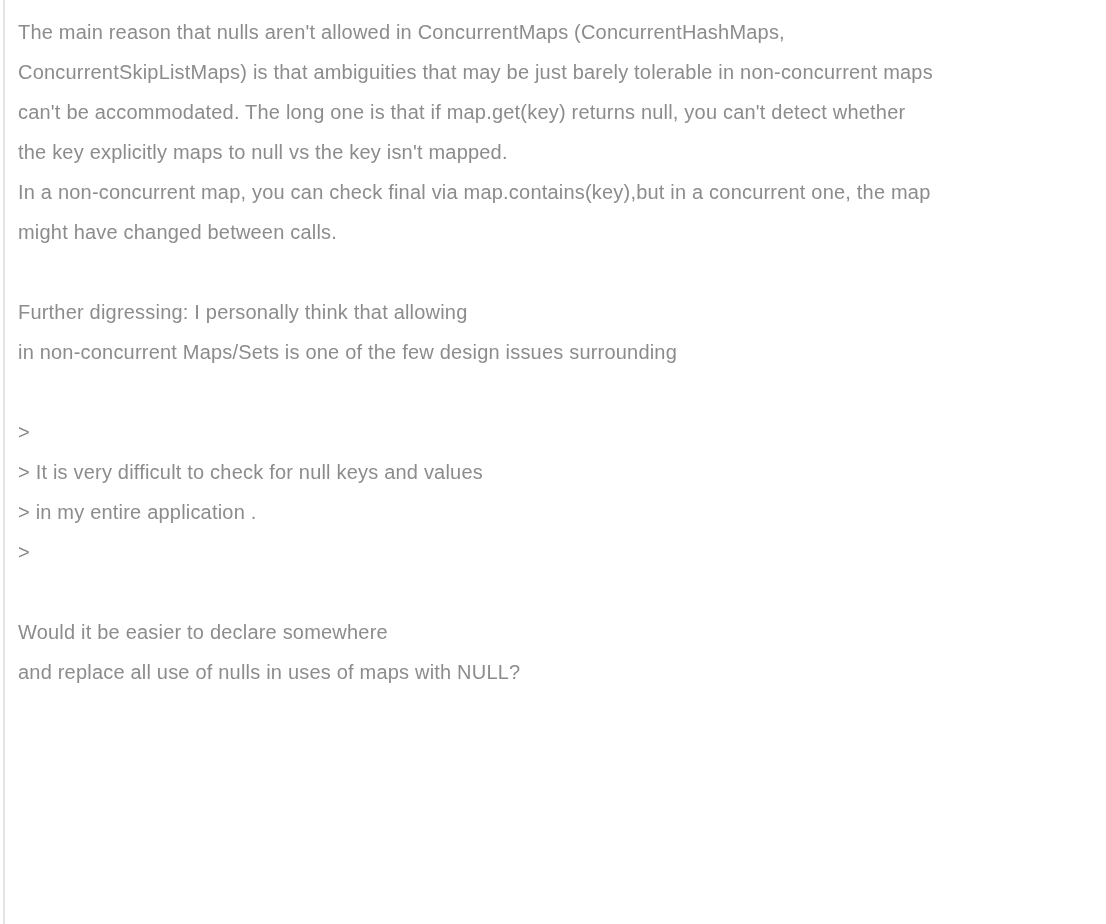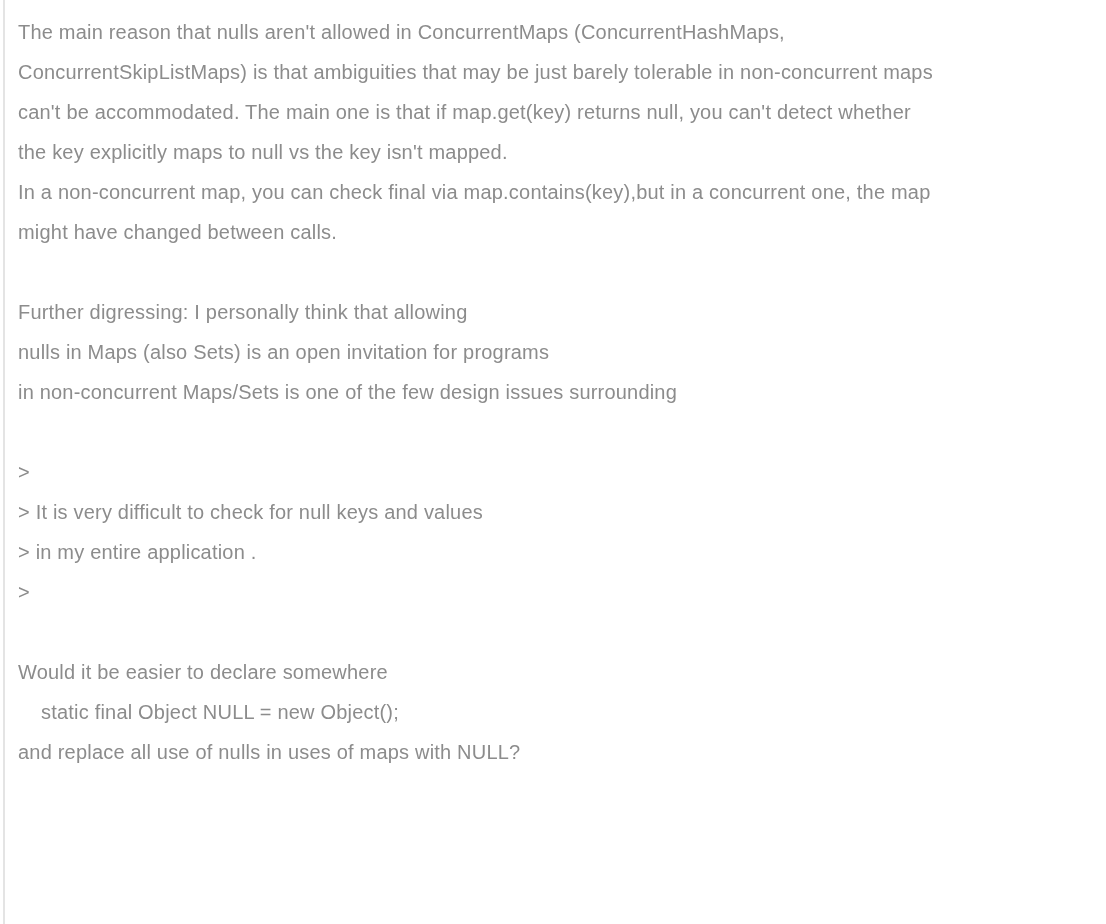--- a/index.html
+++ b/index.html
@@ -42,31 +42,29 @@
   }
 </style>
 </head>
 <body>
 
 <div class="page">
   <div class="vline"></div>
   <div class="text-col" id="lines-container">
       <div class="line">The main reason that nulls aren't allowed in ConcurrentMaps (ConcurrentHashMaps,</div>
       <div class="line">ConcurrentSkipListMaps) is that ambiguities that may be just barely tolerable in non-concurrent maps</div>
-      <div class="line">can't be accommodated. The main one is that if map.get(key) returns null, you can't detect whether</div>
+      <div class="line">can't be accommodated. The long one is that if map.get(key) returns null, you can't detect whether</div>
       <div class="line">the key explicitly maps to null vs the key isn't mapped.</div>
       <div class="line">In a non-concurrent map, you can check final via map.contains(key),but in a concurrent one, the map</div>
       <div class="line">might have changed between calls.</div>
       <div class="line"></div>
       <div class="line">Further digressing: I personally think that allowing</div>
-      <div class="line">nulls in Maps (also Sets) is an open invitation for programs</div>
       <div class="line">in non-concurrent Maps/Sets is one of the few design issues surrounding</div>
       <div class="line"></div>
       <div class="line">&gt;</div>
       <div class="line">&gt; It is very difficult to check for null keys and values</div>
       <div class="line">&gt; in my entire application .</div>
       <div class="line">&gt;</div>
       <div class="line"></div>
       <div class="line">Would it be easier to declare somewhere</div>
-      <div class="line">    static final Object NULL = new Object();</div>
       <div class="line">and replace all use of nulls in uses of maps with NULL?</div>
     </div>
 </div>
 
 </body></html>

